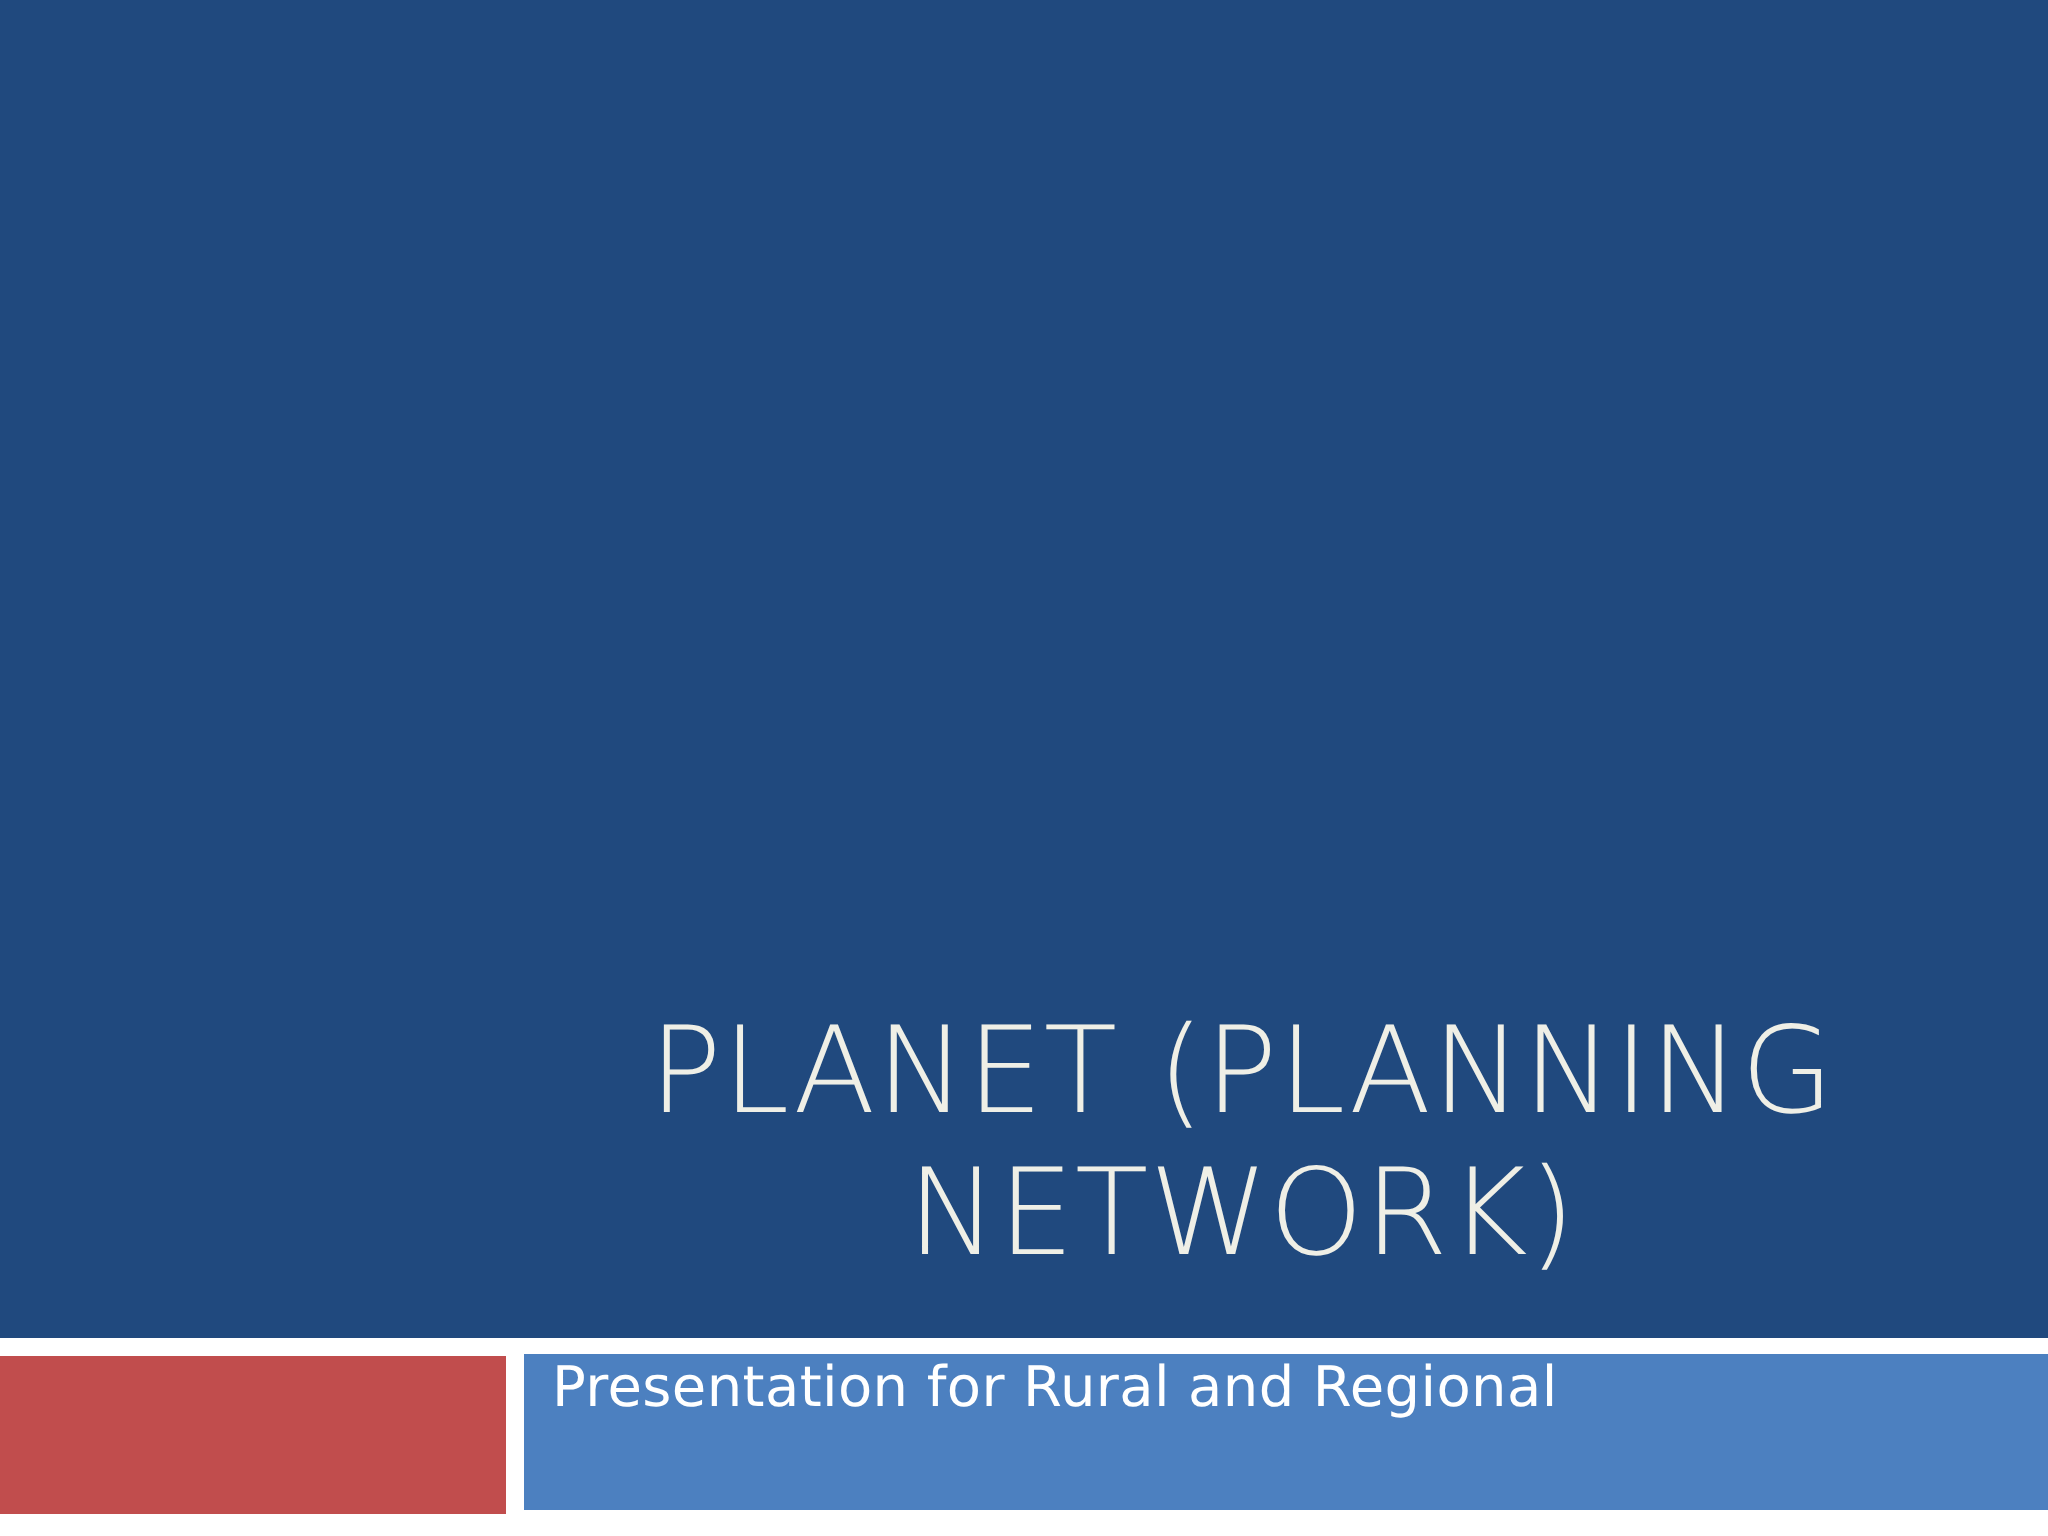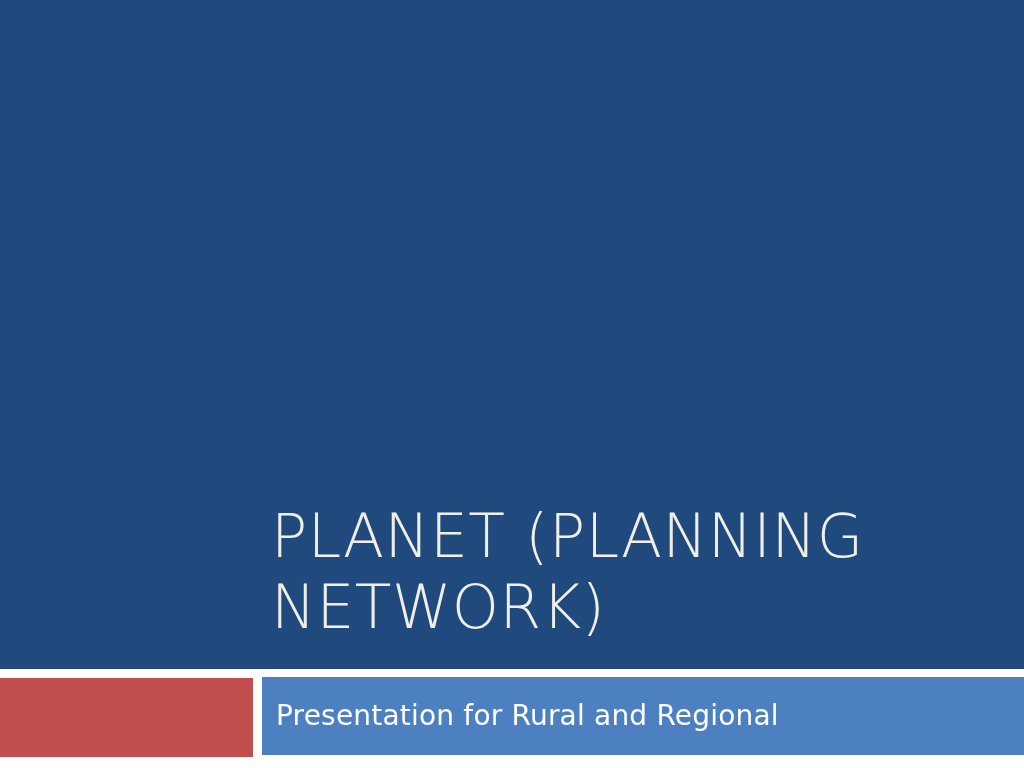--- a/index.html
+++ b/index.html
@@ -43,20 +43,21 @@
   .slide-title {
     margin: 0;
     font-family: "DejaVu Sans", sans-serif;
     font-weight: 300;
     font-size: 60px;
     line-height: 71px;
     letter-spacing: 0.5px;
     color: #EFEFE6;
     text-transform: uppercase;
     white-space: pre-wrap;
+    text-align: center;
   }
 
   
   .footer-strip {
     position: absolute;
     left: 0;
     top: 669px;
     width: 1024px;
     height: 99px;
     background: #ffffff;
@@ -72,21 +73,21 @@
   }
 
   .subtitle-bar {
     position: absolute;
     left: 262px;
     top: 8px;
     width: 762px;
     height: 78px;
     background: #4C80C0;
     display: flex;
-    align-items: center;
+    align-items: flex-start;
   }
 
   .slide-subtitle {
     margin: 0;
     padding-left: 14px;
     font-family: "DejaVu Sans", sans-serif;
     font-weight: 400;
     font-size: 28px;
     line-height: 34px;
     letter-spacing: 0.2px;

